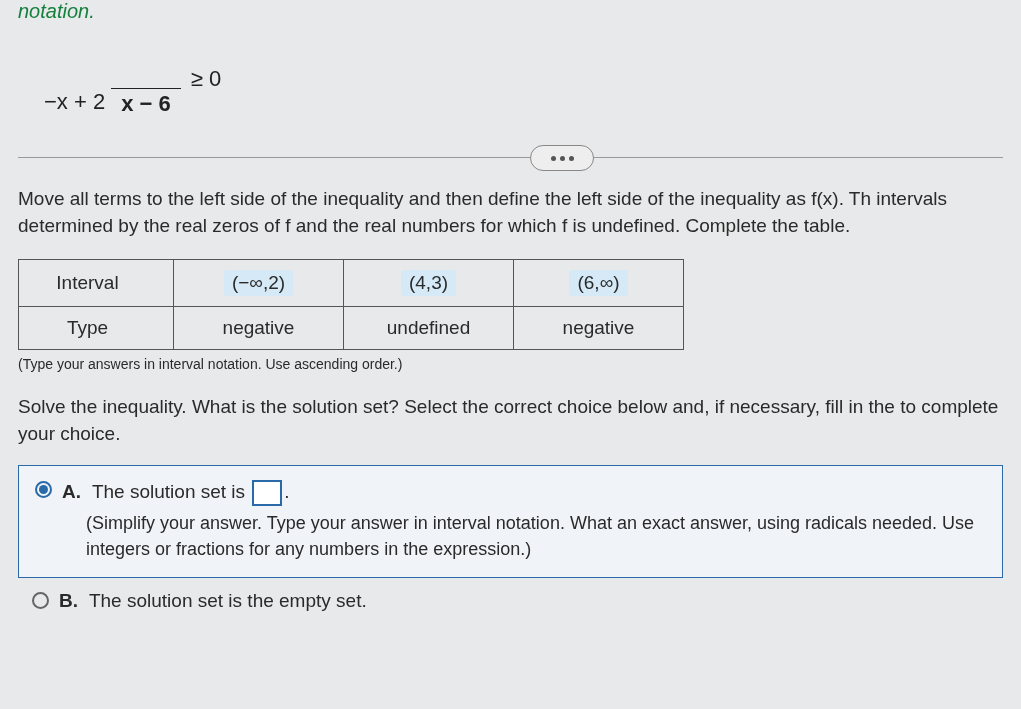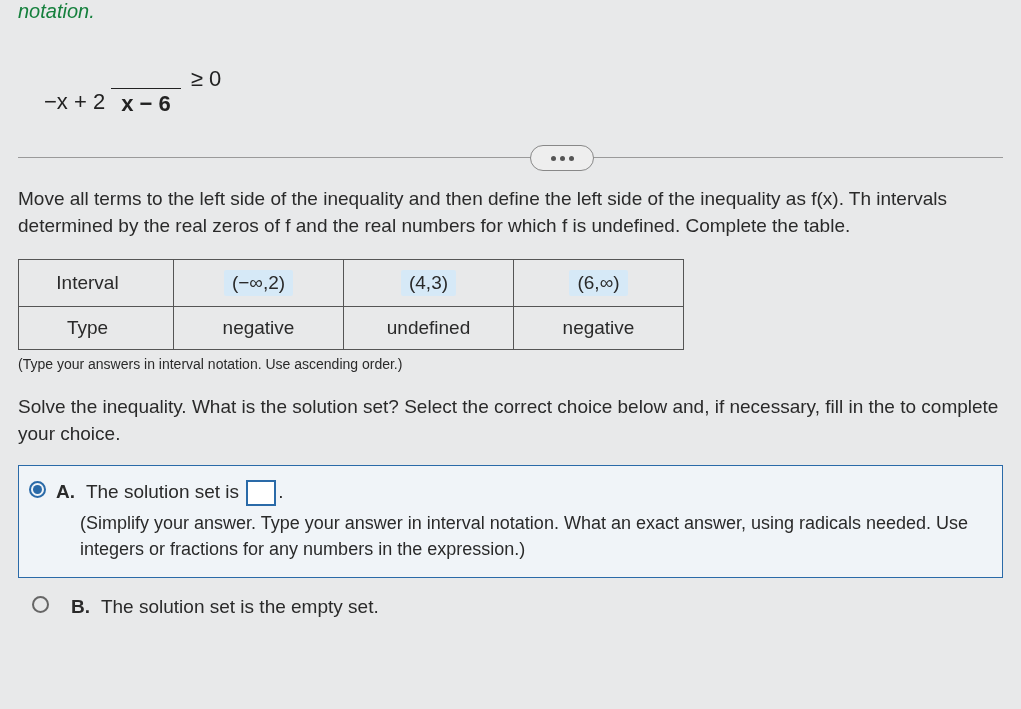--- a/index.html
+++ b/index.html
@@ -87,22 +87,22 @@
     font-size: 14px;
     margin-bottom: 22px;
   }
   .solve-text {
     line-height: 1.4;
     margin-bottom: 18px;
   }
   .choice-box {
     border: 1.5px solid #2a6aa8;
     background: #f0f4f8;
-    padding: 12px 14px 14px 10px;
-    margin-bottom: 10px;
+    padding: 12px 14px 14px 16px;
+    margin-bottom: 4px;
   }
   .choice-row {
     display: flex;
     align-items: flex-start;
     gap: 10px;
   }
   .radio {
     width: 17px; height: 17px; border-radius: 50%;
     border: 2px solid #2a6aa8;
     flex-shrink: 0;
@@ -130,21 +130,22 @@
     cursor: text;
   }
   .sub-instr {
     font-size: 18px;
     margin-top: 4px;
     padding-left: 24px;
   }
   .choice-b {
     padding: 8px 0 0 14px;
     display: flex;
-    gap: 22px;
+    align-items: center;
+    gap: 10px;
   }
   .radio-empty {
     width: 17px; height: 17px; border-radius: 50%;
     border: 2px solid #666;
     flex-shrink: 0;
     cursor: pointer;
   }
 </style>
 </head>
 <body>

